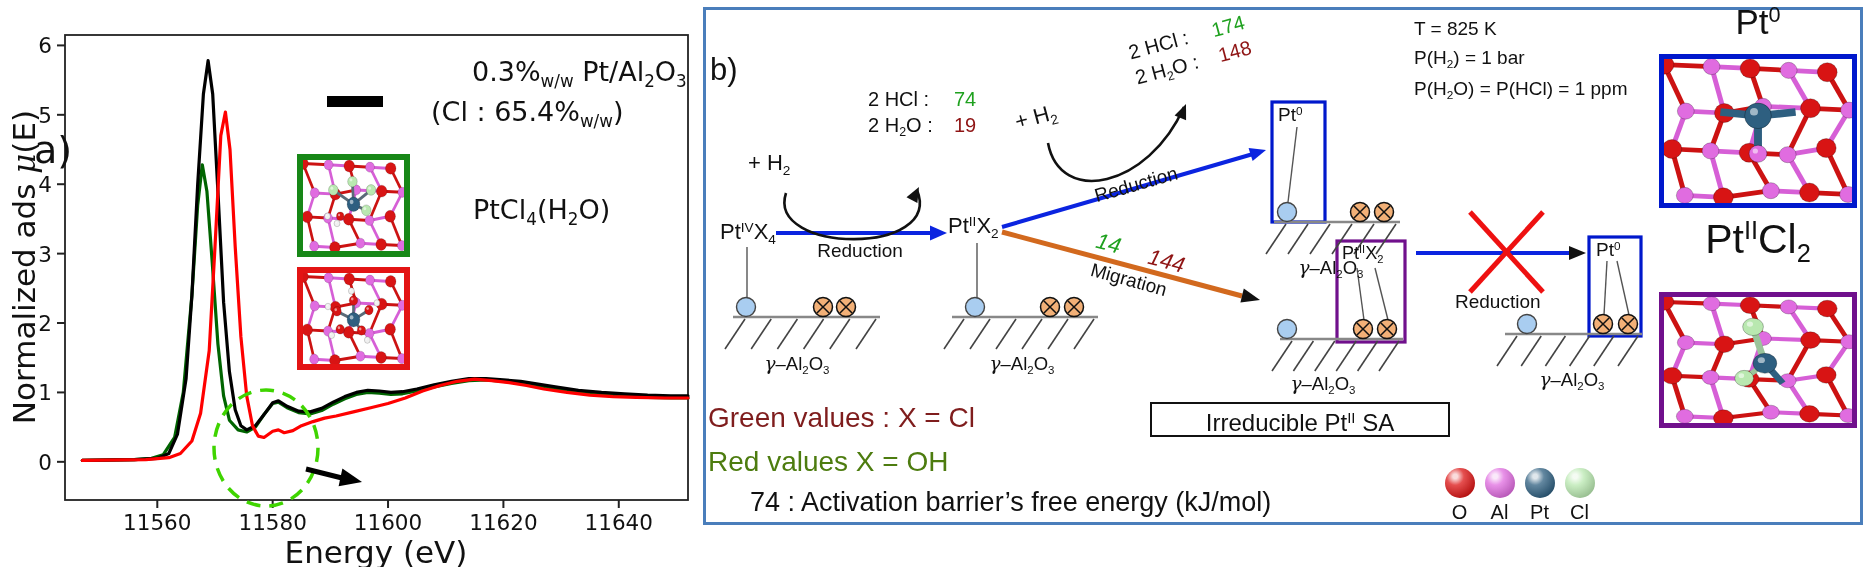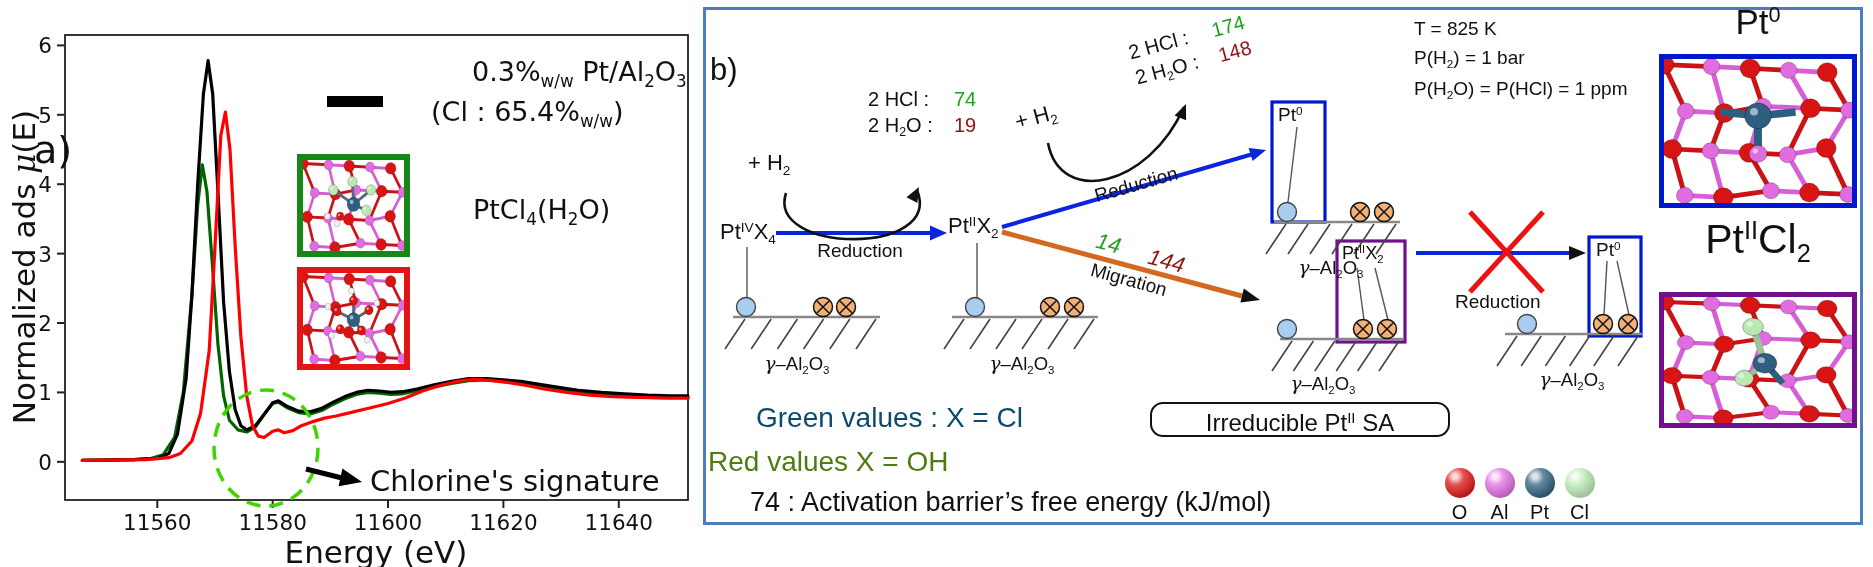--- a/index.html
+++ b/index.html
@@ -5,21 +5,21 @@
   html,body{margin:0;padding:0;background:#fff;}
   #page{position:relative;width:1873px;height:567px;background:#fff;overflow:hidden;
         font-family:"Liberation Sans",sans-serif;color:#111;}
   .abs{position:absolute;}
   .sub{font-size:62%;vertical-align:-0.35em;}
   .sup{font-size:62%;vertical-align:0.55em;}
   .ital{font-style:italic;font-family:"DejaVu Serif",serif;}
   .panelA-text{font-family:"DejaVu Sans",sans-serif;}
   .val-green{color:#1fa11f;}
   .val-red{color:#8f1414;}
-  .note-green{color:#0c4a6e;margin-left:48px;}
+  .note-green{color:#7f1d1d;}
   .note-red{color:#4d7c0f;}
   .prod-row{white-space:nowrap;margin-bottom:3px;}
   .prod-label{display:inline-block;min-width:86px;}
   #panelB-border{border:3px solid #4a7ebb;box-sizing:border-box;background:transparent;}
   .struct-frame{box-sizing:border-box;background:#fff;}
   .ball{width:30px;height:30px;border-radius:50%;margin:0 auto;
         background:radial-gradient(circle at 34% 28%, rgba(255,255,255,.85) 0 8%, rgba(255,255,255,.25) 30%, rgba(0,0,0,.18) 78%, rgba(0,0,0,.38) 100%);}
   .atom-item{width:39px;text-align:center;font-size:20px;}
   .atom-item .sym{margin-top:3px;}
   #atom-legend{display:flex;gap:1px;}
@@ -228,21 +228,20 @@
         <circle cx="45.35" cy="54.24" r="1.65" fill="rgba(255,255,255,0.55)"></circle>
         <circle cx="139" cy="50" r="5.5" fill="#f0f0f0" stroke="rgba(0,0,0,0.3)" stroke-width="1"></circle>
         <circle cx="137.35" cy="48.24" r="1.65" fill="rgba(255,255,255,0.55)"></circle>
         <circle cx="121" cy="112" r="5.5" fill="#f0f0f0" stroke="rgba(0,0,0,0.3)" stroke-width="1"></circle>
         <circle cx="119.35" cy="110.24" r="1.65" fill="rgba(255,255,255,0.55)"></circle>
         <circle cx="54" cy="104" r="5.5" fill="#f0f0f0" stroke="rgba(0,0,0,0.3)" stroke-width="1"></circle>
         <circle cx="52.35" cy="102.24" r="1.65" fill="rgba(255,255,255,0.55)"></circle>
       </svg>
   </div>
 
-  <div class="abs panelA-text" style="left:370px;top:464px;font-size:29px;">Chlorine's signature</div>
 
   <div id="panelB-border" class="abs" style="left:703px;top:7px;width:1160px;height:518px;"></div>
 
   <svg id="scheme" class="abs" style="left:0;top:0;pointer-events:none;" width="1873" height="567" viewBox="0 0 1873 567">
 
     <line x1="776" y1="233" x2="934" y2="233" stroke="#0b24e0" stroke-width="4"></line>
     <polygon points="947,233 930,225.5 930,240.5" fill="#0b24e0"></polygon>
 
     <path d="M 786,193 C 766,254 944,256 917,190" fill="none" stroke="#111" stroke-width="2.6"></path>
     <polygon points="919,187 917.4,203.1 906.5,197.3" fill="#111"></polygon>
@@ -382,21 +381,21 @@
   <div class="abs" style="left:1278px;top:104px;font-size:19px;"><span>Pt</span><span class="sup">0</span></div>
   <div class="abs" style="left:1342px;top:243px;font-size:18px;"><span>Pt</span><span class="sup">II</span><span>X</span><span class="sub">2</span></div>
   <div class="abs" style="left:1596px;top:239px;font-size:19px;"><span>Pt</span><span class="sup">0</span></div>
 
   <div class="abs" style="left:752px;top:353px;width:90px;text-align:center;font-size:18.5px;"><span class="ital">γ</span><span>–Al</span><span class="sub">2</span><span>O</span><span class="sub">3</span></div>
   <div class="abs" style="left:977px;top:353px;width:90px;text-align:center;font-size:18.5px;"><span class="ital">γ</span><span>–Al</span><span class="sub">2</span><span>O</span><span class="sub">3</span></div>
   <div class="abs" style="left:1286px;top:257px;width:90px;text-align:center;font-size:18.5px;"><span class="ital">γ</span><span>–Al</span><span class="sub">2</span><span>O</span><span class="sub">3</span></div>
   <div class="abs" style="left:1278px;top:373px;width:90px;text-align:center;font-size:18.5px;"><span class="ital">γ</span><span>–Al</span><span class="sub">2</span><span>O</span><span class="sub">3</span></div>
   <div class="abs" style="left:1527px;top:369px;width:90px;text-align:center;font-size:18.5px;"><span class="ital">γ</span><span>–Al</span><span class="sub">2</span><span>O</span><span class="sub">3</span></div>
 
-  <div id="irreducible-box" class="abs" style="left:1150px;top:402px;width:296px;height:31px;border-radius:13px;"><span>Irreducible Pt</span><span class="sup">II</span><span> SA</span></div>
+  <div id="irreducible-box" class="abs" style="left:1150px;top:402px;width:296px;height:31px;"><span>Irreducible Pt</span><span class="sup">II</span><span> SA</span></div>
 
   <div class="abs note-green" style="left:708px;top:402px;font-size:28px;">Green values : X = Cl</div>
   <div class="abs note-red" style="left:708px;top:446px;font-size:28px;">Red values X = OH</div>
   <div class="abs" style="left:708px;top:487px;font-size:27px;margin-left:42px;">74 : Activation barrier’s free energy (kJ/mol)</div>
 
   <div id="atom-legend" class="abs" style="left:1440px;top:468px;">
       <div class="atom-item">
         <div class="ball" style="background-color: rgb(220, 20, 20);"></div>
         <div class="sym">O</div>
       </div>

